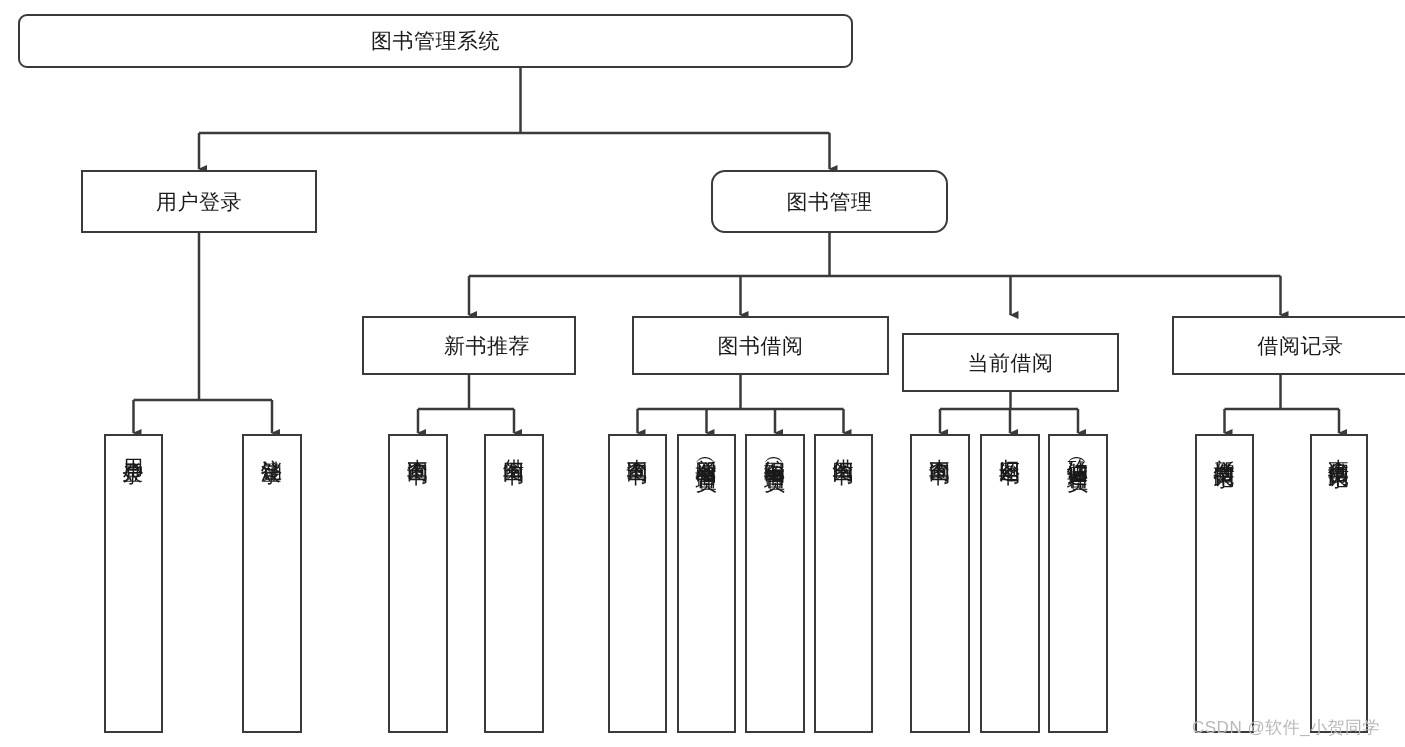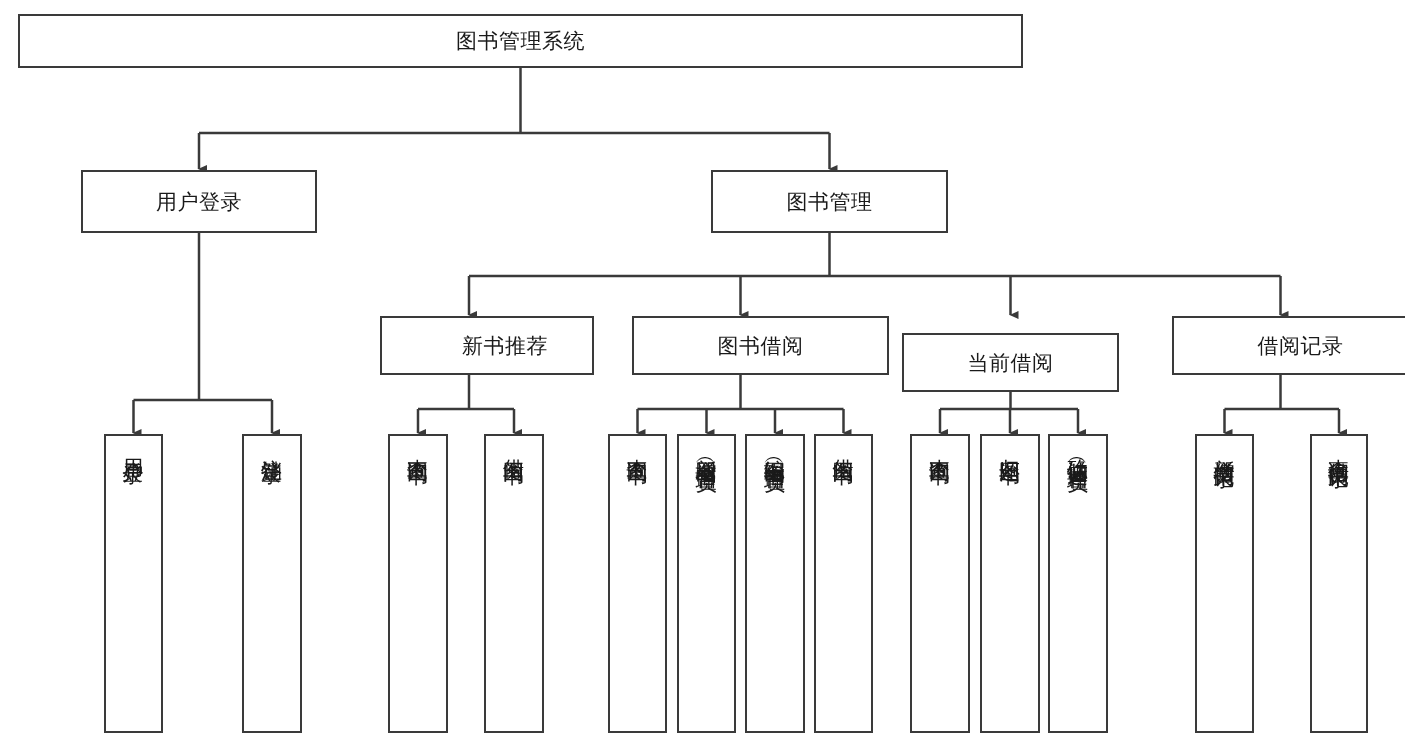--- a/index.html
+++ b/index.html
@@ -106,30 +106,30 @@
         <line x1="940" y1="409" x2="940" y2="433" stroke="#3a3a3a" stroke-width="2.5" marker-end="url(#arrowhead)"></line>
         <line x1="1010" y1="409" x2="1010" y2="433" stroke="#3a3a3a" stroke-width="2.5" marker-end="url(#arrowhead)"></line>
         <line x1="1078" y1="409" x2="1078" y2="433" stroke="#3a3a3a" stroke-width="2.5" marker-end="url(#arrowhead)"></line>
         <line x1="1280.5" y1="375" x2="1280.5" y2="409" stroke="#3a3a3a" stroke-width="2.5"></line>
         <line x1="1224.5" y1="409" x2="1339" y2="409" stroke="#3a3a3a" stroke-width="2.5"></line>
         <line x1="1224.5" y1="409" x2="1224.5" y2="433" stroke="#3a3a3a" stroke-width="2.5" marker-end="url(#arrowhead)"></line>
         <line x1="1339" y1="409" x2="1339" y2="433" stroke="#3a3a3a" stroke-width="2.5" marker-end="url(#arrowhead)"></line>
       </g>
   </svg>
   <div id="node-layer">
-      <div class="node horizontal root" style="left: 18px; top: 14px; width: 1005px; height: 54px;">
+      <div class="node horizontal root" style="left: 18px; top: 14px; width: 835px; height: 54px; border-radius: 9px;">
         <span class="node-label">图书管理系统</span>
       </div>
       <div class="node horizontal" style="left: 81px; top: 170px; width: 236px; height: 63px;">
         <span class="node-label">用户登录</span>
       </div>
-      <div class="node horizontal" style="left: 711px; top: 170px; width: 237px; height: 63px;">
+      <div class="node horizontal" style="left: 711px; top: 170px; width: 237px; height: 63px; border-radius: 14px;">
         <span class="node-label">图书管理</span>
       </div>
-      <div class="node horizontal" style="left: 380px; top: 316px; width: 214px; height: 59px; padding-left: 36px;">
+      <div class="node horizontal" style="left: 362px; top: 316px; width: 214px; height: 59px; padding-left: 36px;">
         <span class="node-label">新书推荐</span>
       </div>
       <div class="node horizontal" style="left: 632px; top: 316px; width: 257px; height: 59px;">
         <span class="node-label">图书借阅</span>
       </div>
       <div class="node horizontal" style="left: 902px; top: 333px; width: 217px; height: 59px;">
         <span class="node-label">当前借阅</span>
       </div>
       <div class="node horizontal" style="left: 1172px; top: 316px; width: 257px; height: 59px;">
         <span class="node-label">借阅记录</span>
@@ -167,13 +167,14 @@
       <div class="node vertical" style="left: 1048px; top: 434px; width: 60px; height: 299px;">
         <span class="node-label">确认归还（管理员）</span>
       </div>
       <div class="node vertical" style="left: 1195px; top: 434px; width: 59px; height: 299px;">
         <span class="node-label">新增借阅记录</span>
       </div>
       <div class="node vertical" style="left: 1310px; top: 434px; width: 58px; height: 299px;">
         <span class="node-label">查询借阅记录</span>
       </div>
     </div>
+  <div class="watermark" style="left: 1192px; top: 716px; color: rgb(184, 184, 184);">CSDN @软件_小贺同学</div>
 </div>
 
 </body></html>

